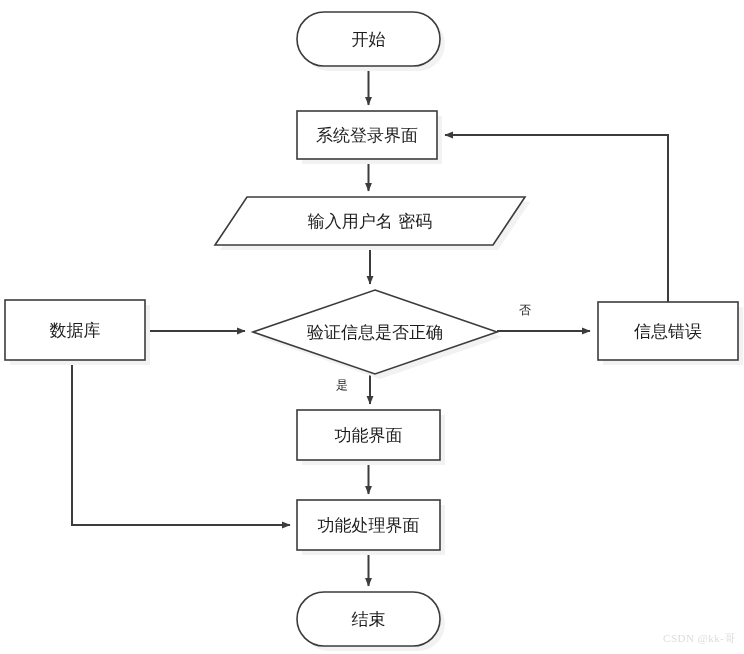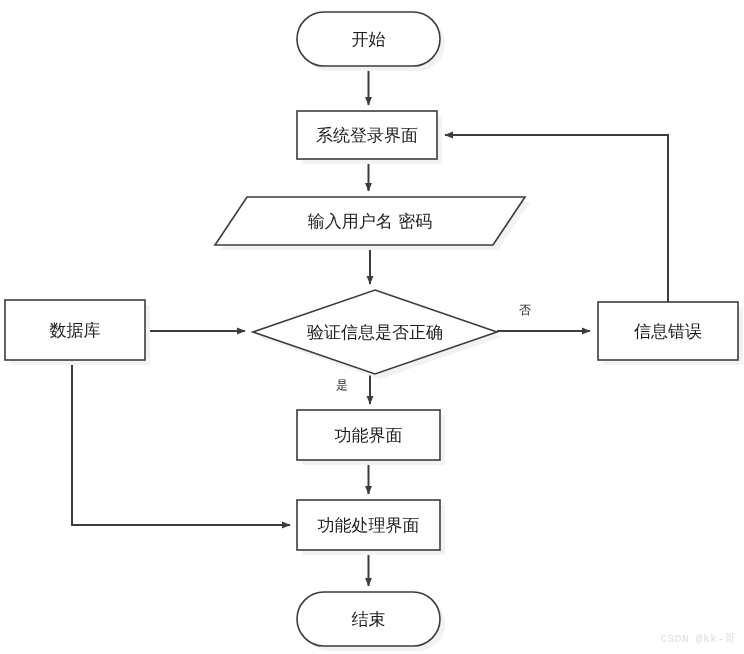--- a/index.html
+++ b/index.html
@@ -49,21 +49,21 @@
     font-family: "DejaVu Sans", "Liberation Sans", sans-serif;
     font-size: 12px;
     fill: #1d1d1d;
     text-anchor: middle;
     dominant-baseline: middle;
   }
   .watermark {
     position: absolute;
     right: 8px;
     bottom: 8px;
-    font-family: Liberation Mono, monospace;
+    font-family: Liberation Serif, serif;
     font-size: 11px;
     color: #dcdcdc;
     letter-spacing: 0.5px;
     user-select: none;
   }
 </style>
 </head>
 <body>
 
 <div id="flow-root">

